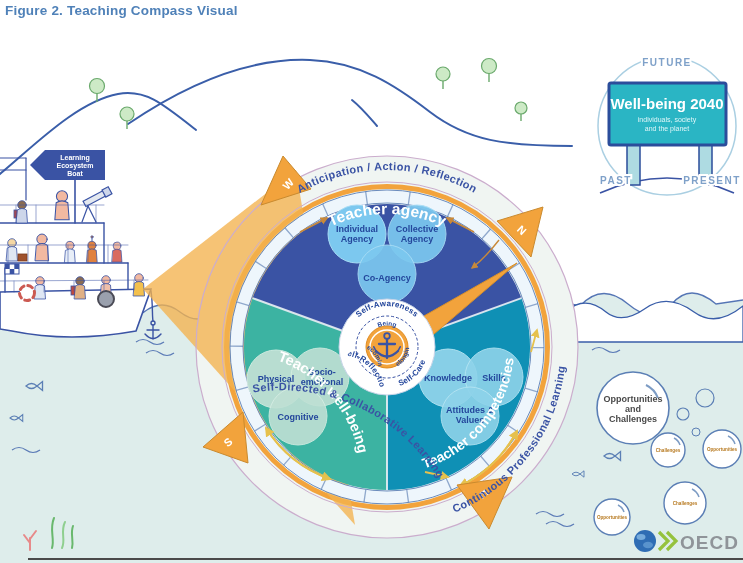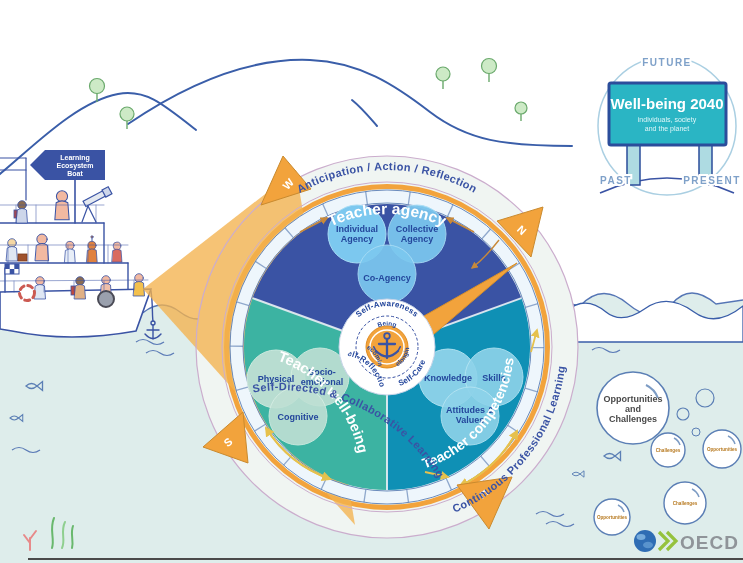--- a/index.html
+++ b/index.html
@@ -21,20 +21,21 @@
   .bub-s{font-size:4.6px;font-weight:bold;fill:#b7791f;text-anchor:middle;}
   .sign-t{font-size:7px;font-weight:bold;fill:#fff;text-anchor:middle;}
   .fish{stroke:#5b7fb5;fill:none;stroke-width:1.2;}
   .sq{stroke:#3a5ea9;fill:none;stroke-width:1.2;opacity:.8;}
   #bottom-rule{position:absolute;left:28px;right:0;top:558px;height:2px;background:#4a4a4a;}
 </style>
 </head>
 <body>
 
 <div id="stage">
+  <div id="fig-title">Figure 2. Teaching Compass Visual</div>
 
   <svg width="743" height="563" viewBox="0 0 743 563">
     <defs>
       <path id="p-arc-top" d="M226.6,272.2 A177,177 0 0 1 547.4,272.2" fill="none"></path>
       <path id="p-arc-right" d="M411.9,524.2 A179,179 0 0 0 564.3,322.1" fill="none"></path>
       <path id="p-arc-bl" d="M212.9,403.6 A183,183 0 0 1 455.6,516.7" fill="none"></path>
       <path id="p-agency" d="M280.8,267 A133,133 0 0 1 493.2,267" fill="none"></path>
       <path id="p-wellbeing" d="M261.3,355.8 A126,126 0 0 1 360.8,470.2" fill="none"></path>
       <path id="p-competencies" d="M422,469.1 A127,127 0 0 0 513.7,355.9" fill="none"></path>
       <path id="p-awareness" d="M351.5,326.5 A41,41 0 0 1 422.5,326.5" fill="none"></path>

